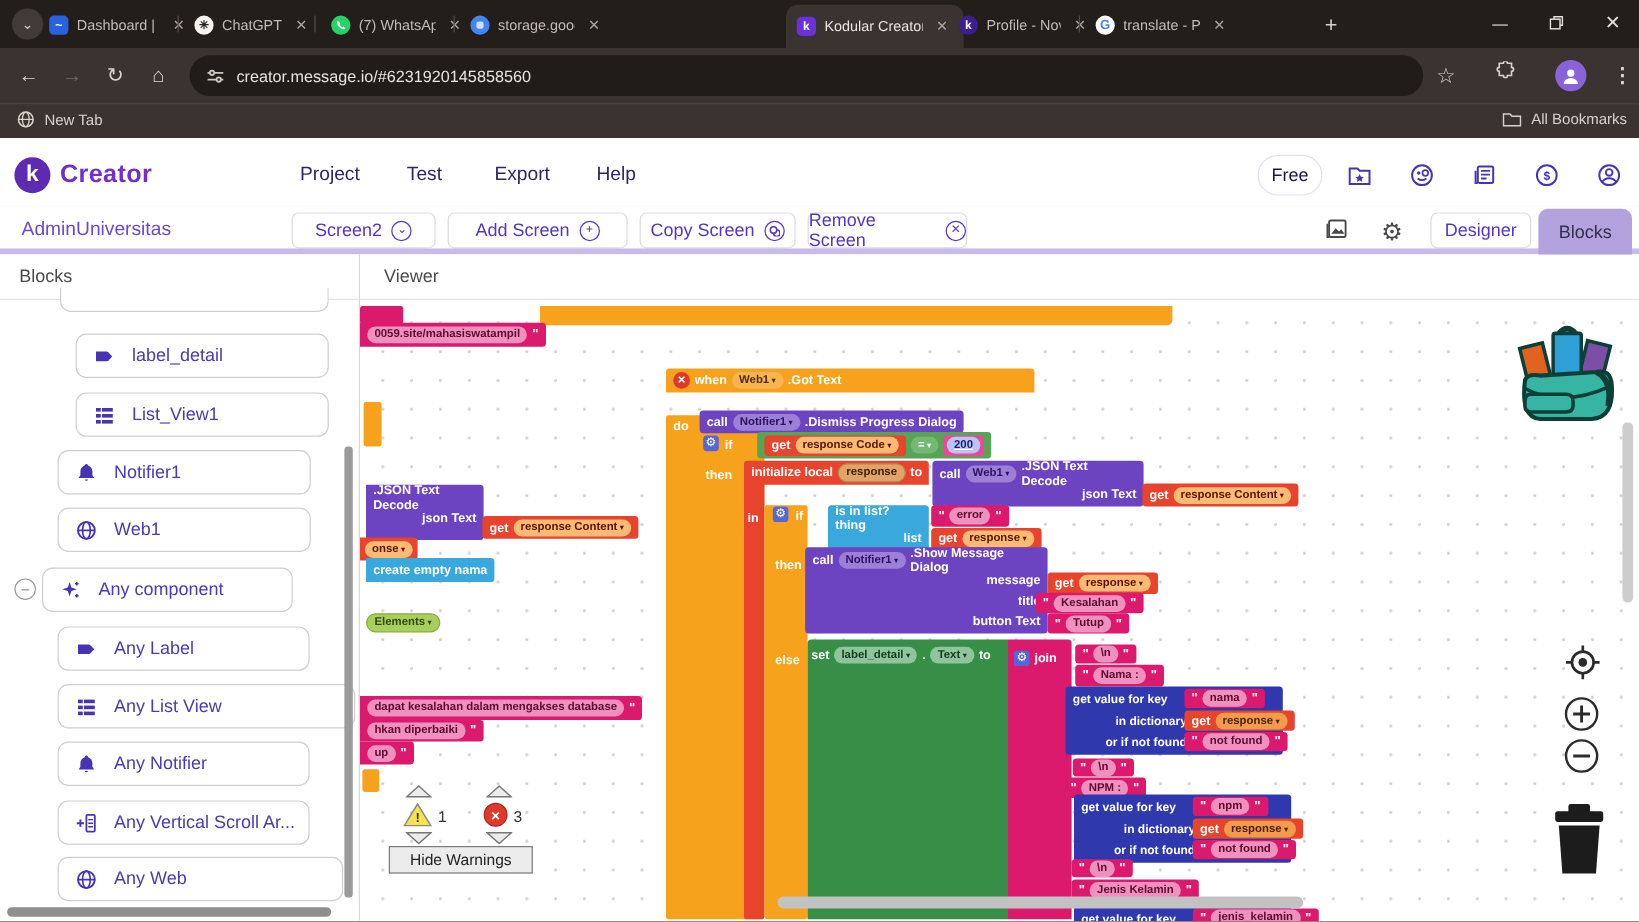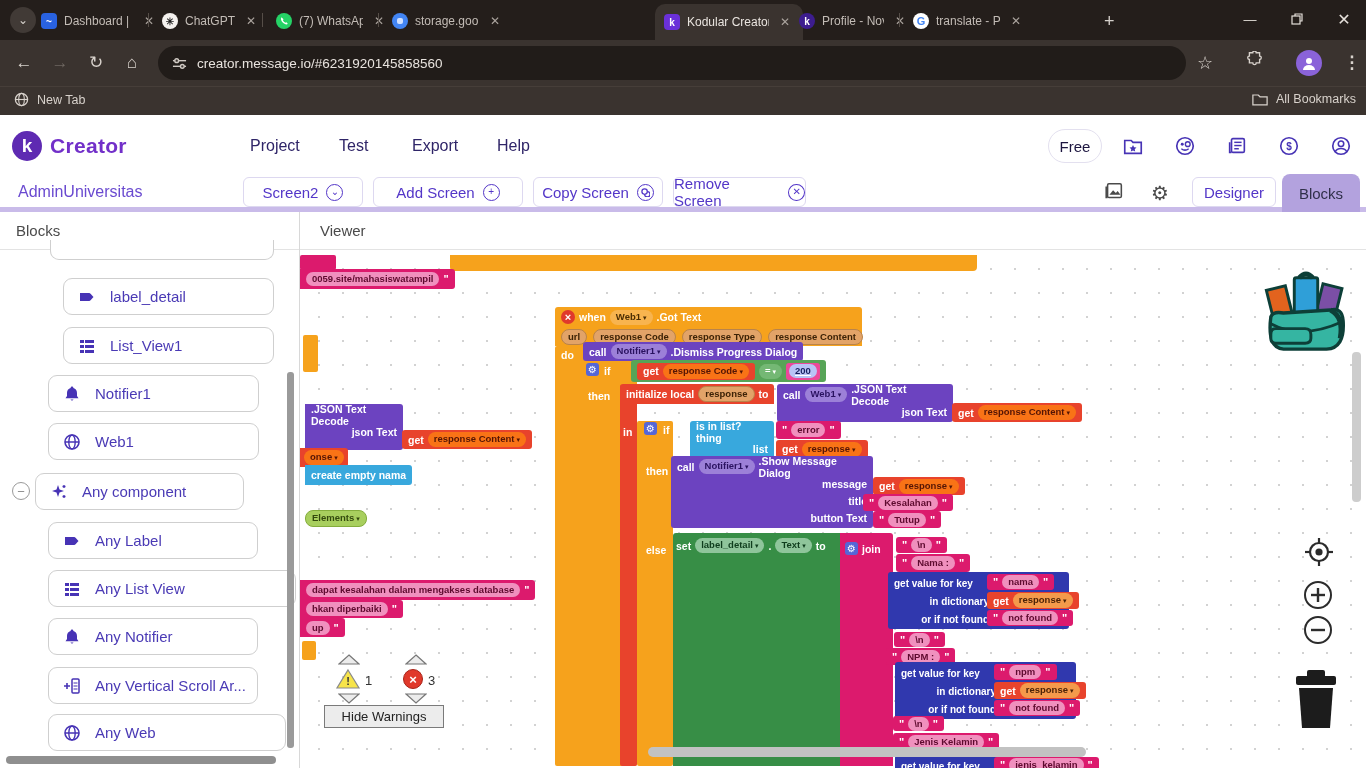--- a/index.html
+++ b/index.html
@@ -66,21 +66,21 @@
   .blk{position:absolute;display:flex;align-items:center;gap:4px;padding:0 6px;height:19px;border-radius:3px;
     color:#fff;font-size:10.5px;font-weight:bold;white-space:nowrap;box-sizing:border-box;}
   .strip{position:absolute;border-radius:2px;}
   .bg-ev{background:#f6a21c;} .bg-call{background:#6c43c0;} .bg-get{background:#e8432c;}
   .bg-str{background:#dc1a6d;} .bg-cyan{background:#38a8dd;} .bg-cmp{background:#57a457;}
   .bg-set{background:#378e46;} .bg-dict{background:#3038ae;} .bg-num{background:#ec4899;text-decoration:underline;}
   .pl{border-radius:8px;padding:1px 6px;font-size:9.5px;font-weight:bold;line-height:12px;}
   .pl-tan{background:#e2a368;border:1px solid #b9834a;color:#3c2206;}
   .pl-or{background:#f8b44f;color:#4c2e04;}
   .pl-pur{background:#9c80d8;color:#2a1260;}
-  .pl-red{background:#f97316;color:#541505;}
+  .pl-red{background:#fdba74;color:#541505;}
   .pl-o2{background:#f49a4b;color:#4c2206;}
   .pl-mag{background:#f090be;color:#5d0a2e;}
   .pl-grn{background:#8fc59b;color:#0f3d1d;}
   .pl-cmp{background:#74b874;color:#fff;}
   .pl-num{background:#b9c3f6;color:#17205e;}
   .pl-lgrn{background:#a8cf5e;border:1px solid #84ad3c;color:#33490d;}
   .dd{font-size:7px;font-family:"DejaVu Sans",sans-serif;margin-left:2px;}
   .q{color:#fff;font-weight:bold;font-size:11px;}
   .gear{width:13px;height:13px;background:#5566d6;border-radius:3px;color:#fff;font-size:10px;line-height:13px;
     text-align:center;font-family:"DejaVu Sans",sans-serif;flex:none;}
@@ -449,26 +449,20 @@
     <div class="strip bg-ev" style="left:337px;top:171px;width:36px;height:345px;"></div>
     <div class="strip bg-set" style="left:373px;top:283px;width:167px;height:233px;border-radius:3px 0 0 0;"></div>
     <div class="strip bg-str" style="left:540px;top:283px;width:53px;height:233px;border-radius:0 3px 0 0;"></div>
 
     <div class="blk bg-ev" style="left:255px;top:57px;width:307px;height:20px;border-radius:3px 3px 0 0;">
       <span class="errbadge">×</span>
       <span>when</span>
       <span class="pl pl-or"><span>Web1</span><span class="dd">▾</span></span>
       <span>.Got Text</span>
     </div>
-    <div class="blk bg-ev" style="left:255px;top:77px;width:307px;height:19px;border-radius:0;gap:6px;">
-      <span class="pl pl-tan">url</span>
-      <span class="pl pl-tan">response Code</span>
-      <span class="pl pl-tan">response Type</span>
-      <span class="pl pl-tan">response Content</span>
-    </div>
     <span class="kwlabel" style="left:261px;top:99px;">do</span>
 
     <div class="blk bg-call" style="left:283px;top:92px;">
       <span>call</span>
       <span class="pl pl-pur"><span>Notifier1</span><span class="dd">▾</span></span>
       <span>.Dismiss Progress Dialog</span>
     </div>
 
     <span class="gear" style="position:absolute;left:286px;top:113px;">⚙</span>
     <span class="kwlabel" style="left:304px;top:115px;">if</span>

